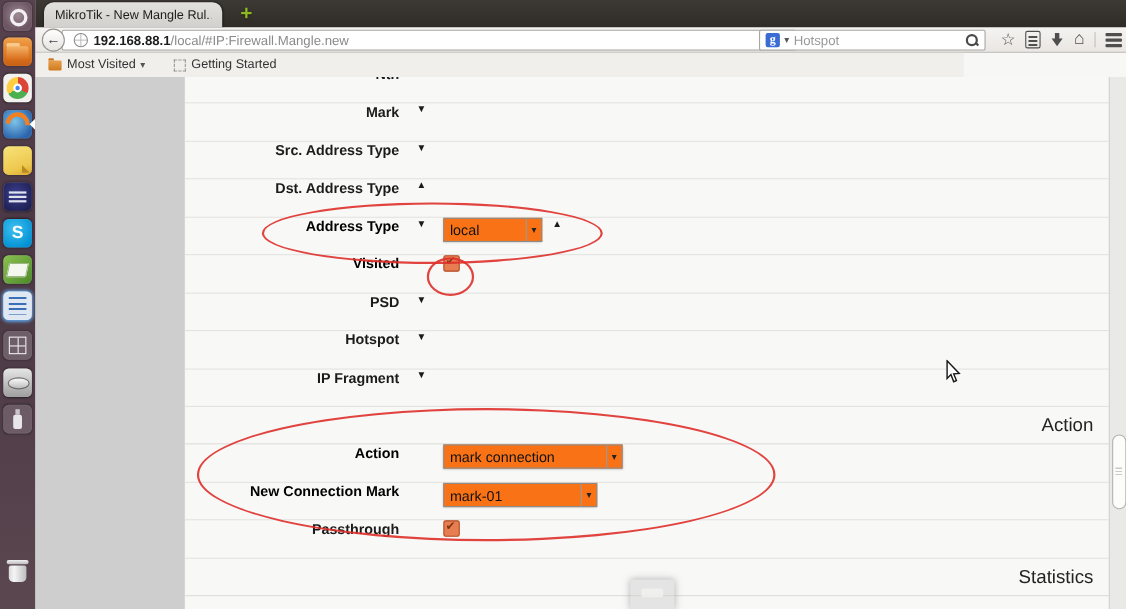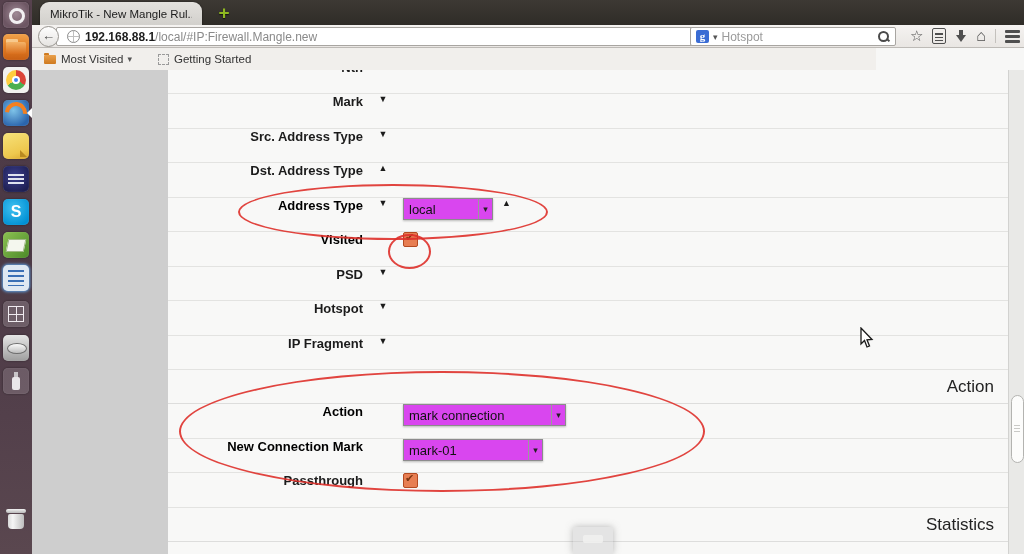--- a/index.html
+++ b/index.html
@@ -97,21 +97,21 @@
   .dashedbox{width:9px;height:9px;border:1px dashed #9a9a9a;margin-right:5px;}
   
   .content{position:absolute;left:32px;top:70px;width:992px;height:484px;background:#f8f8f7;overflow:hidden;}
   .sidestrip{position:absolute;left:0;top:0;width:136px;height:100%;background:#cecece;}
   .formarea{position:absolute;left:136px;top:0;width:840px;height:100%;}
   .frow{position:absolute;left:0;width:100%;border-bottom:1px solid #e3e3e1;display:flex;align-items:flex-start;box-sizing:border-box;}
   .flabel{display:inline-block;width:195px;text-align:right;font-size:13px;font-weight:bold;color:#1b1b1b;flex:none;}
   .flabel.blue{color:#000000;}
   .farrow{display:inline-block;width:40px;text-align:center;font-size:9px;color:#1b1b1b;flex:none;}
   .tailarrow{display:inline-block;font-size:9px;color:#1b1b1b;margin-left:9px;}
-  .sel{height:22px;background:#d946ef;border:1px solid #8c8c8c;box-shadow:0 1px 2px rgba(0,0,0,.25);
+  .sel{height:22px;background:#f97316;border:1px solid #8c8c8c;box-shadow:0 1px 2px rgba(0,0,0,.25);
     display:flex;align-items:center;box-sizing:border-box;gap:12px;}
   .selv{font-size:13px;color:#111;padding:0 5px;flex:1;white-space:nowrap;overflow:hidden;}
   .selbtn{width:13px;height:100%;border-left:1px solid #9a9a9a;display:flex;align-items:center;justify-content:center;flex:none;}
   .selbtn::before{content:"▾";font-size:9px;color:#222;}
   .cb{width:13px;height:13px;background:#e77e52;border:1px solid #b34a22;border-radius:2px;position:relative;flex:none;}
   .cb::after{content:"✔";position:absolute;left:1px;top:-2px;font-size:11px;color:#7c3511;}
   .shdr{position:absolute;left:0;width:100%;display:flex;align-items:center;justify-content:flex-end;
     box-sizing:border-box;padding-right:14px;font-size:17px;color:#232323;border-bottom:1px solid #dddddc;}
   
   .sbar{position:absolute;right:0;top:0;width:16px;height:100%;background:#e9e9e7;border-left:1px solid #d2d2d0;box-sizing:border-box;}

